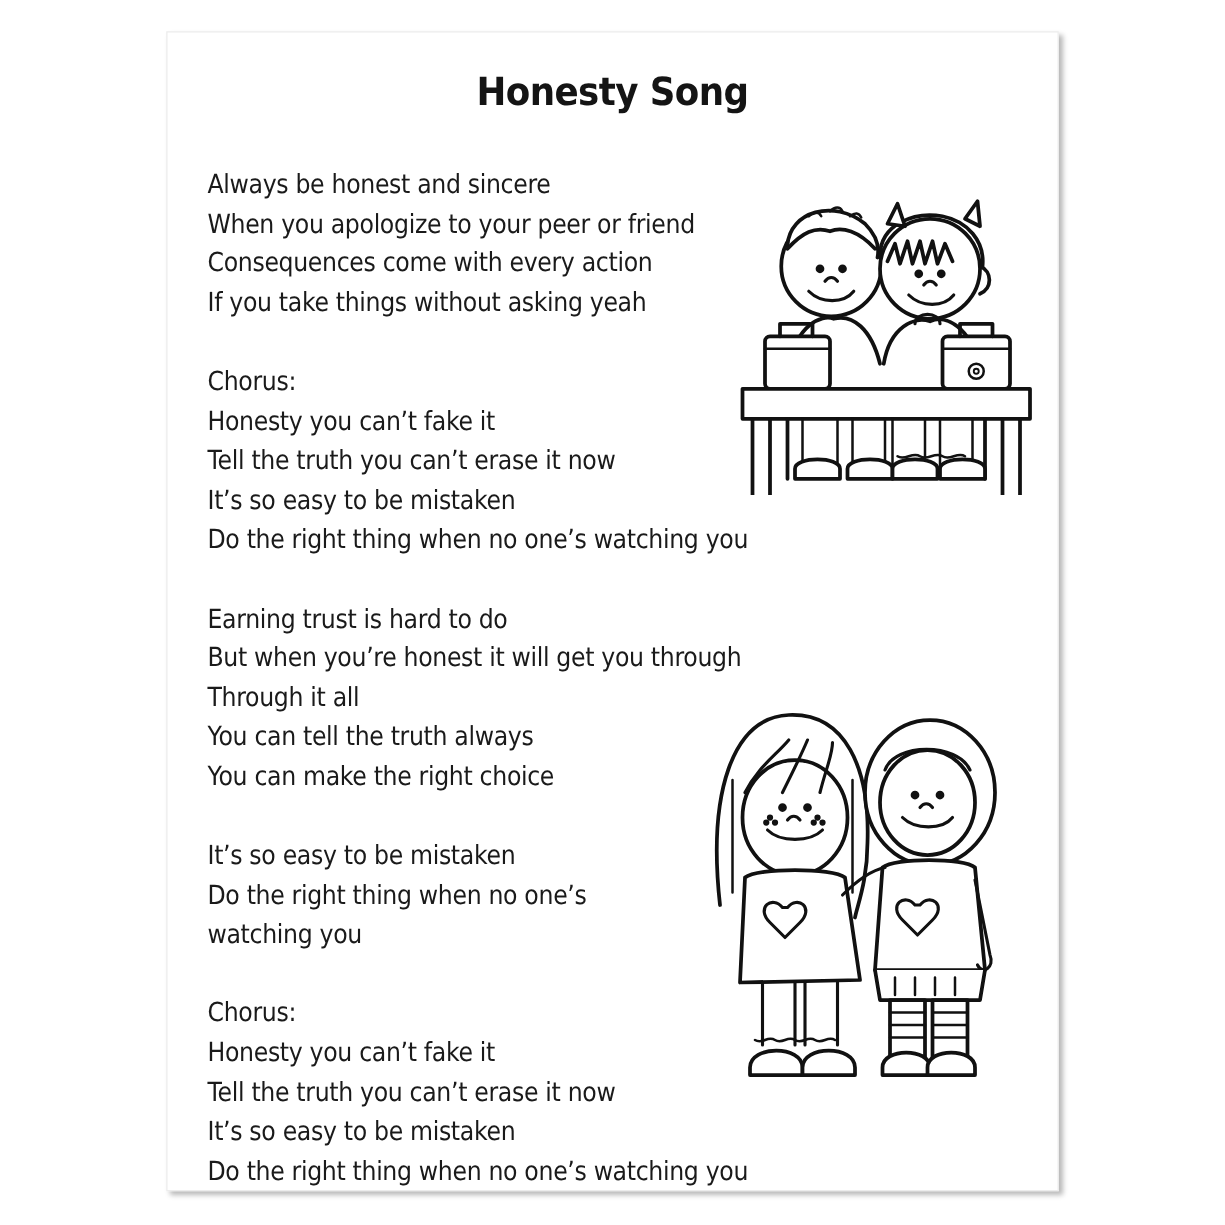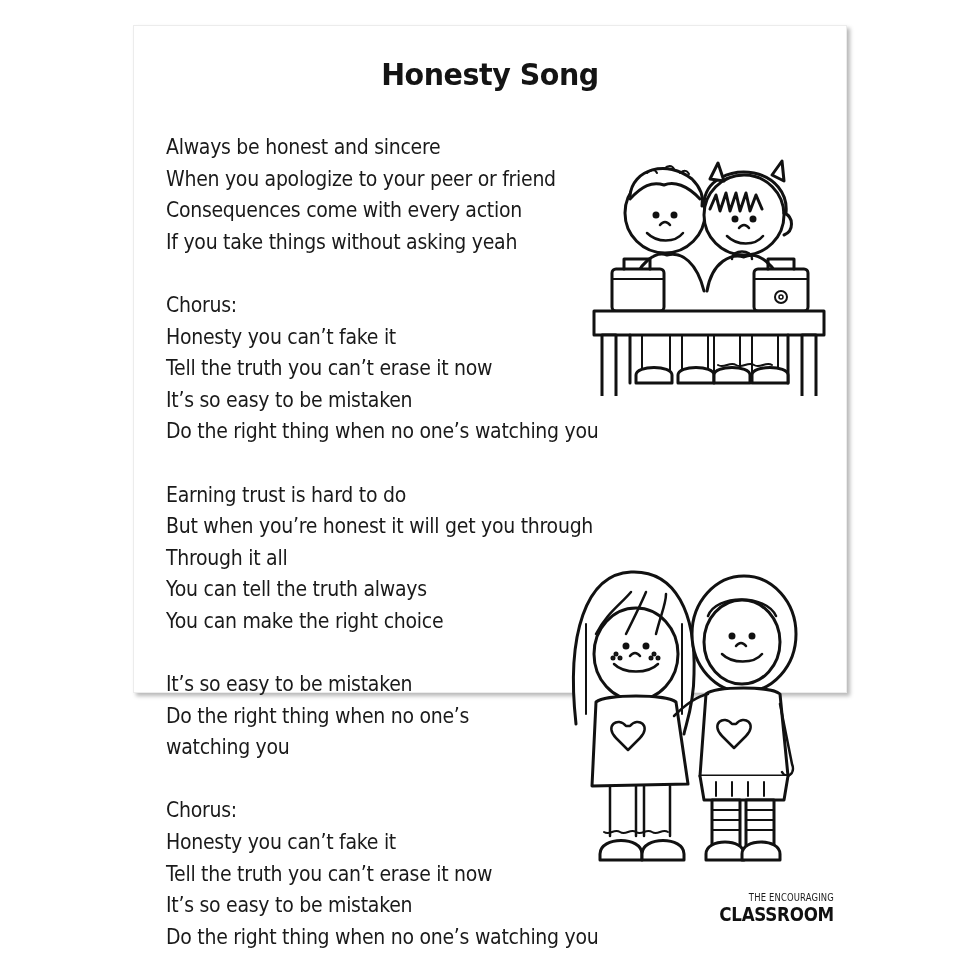--- a/index.html
+++ b/index.html
@@ -5,21 +5,21 @@
     * { margin: 0; padding: 0; box-sizing: border-box; }
     html, body {
       width: 980px; height: 980px;
       background: #ffffff;
       overflow: hidden;
       font-family: "DejaVu Sans", sans-serif;
     }
     .page {
       position: absolute;
       left: 133px; top: 25px;
-      width: 714px; height: 668px;
+      width: 714px; height: 928px;
       background: #ffffff;
       border: 1px solid #ececec;
       box-shadow: 3px 3px 4px rgba(0,0,0,0.28);
     }
     .title {
       position: absolute;
       left: 0; right: 0; top: 30px;
       text-align: center;
       font-family: "DejaVu Sans", sans-serif;
       font-weight: bold;
@@ -209,17 +209,13 @@
       <path d="M76 300 c0 -18 42 -18 42 0 v6 h-42 z" fill="#fff"></path>
 
       <rect x="146" y="246" width="28" height="46" fill="#fff"></rect>
       <rect x="180" y="246" width="28" height="46" fill="#fff"></rect>
       <path d="M146 256 h28 M146 266 h28 M146 276 h28 M180 256 h28 M180 266 h28 M180 276 h28" stroke-width="2"></path>
       <path d="M140 300 c0 -16 38 -16 38 0 v6 h-38 z" fill="#fff"></path>
       <path d="M176 300 c0 -16 38 -16 38 0 v6 h-38 z" fill="#fff"></path>
     </svg>
   </div>
 
-  <div class="logo">
-    <span class="logo-top">THE ENCOURAGING</span>
-    <span class="logo-bottom">CLASSROOM</span>
-  </div>
 </div>
 
 </body></html>

